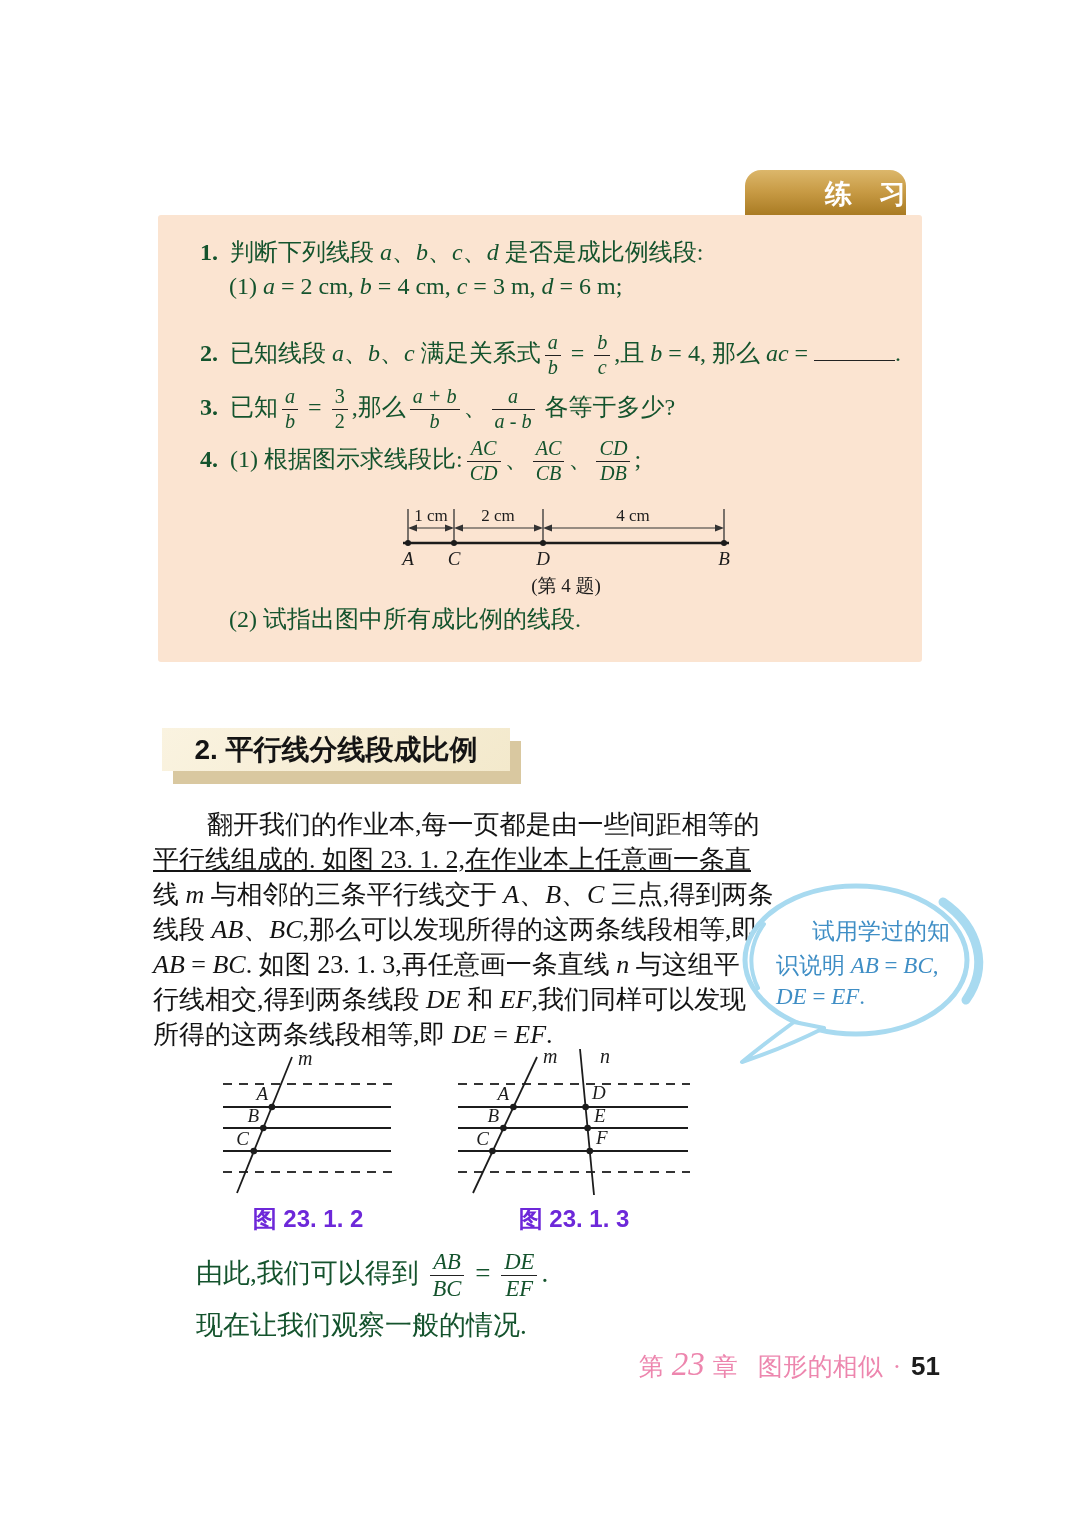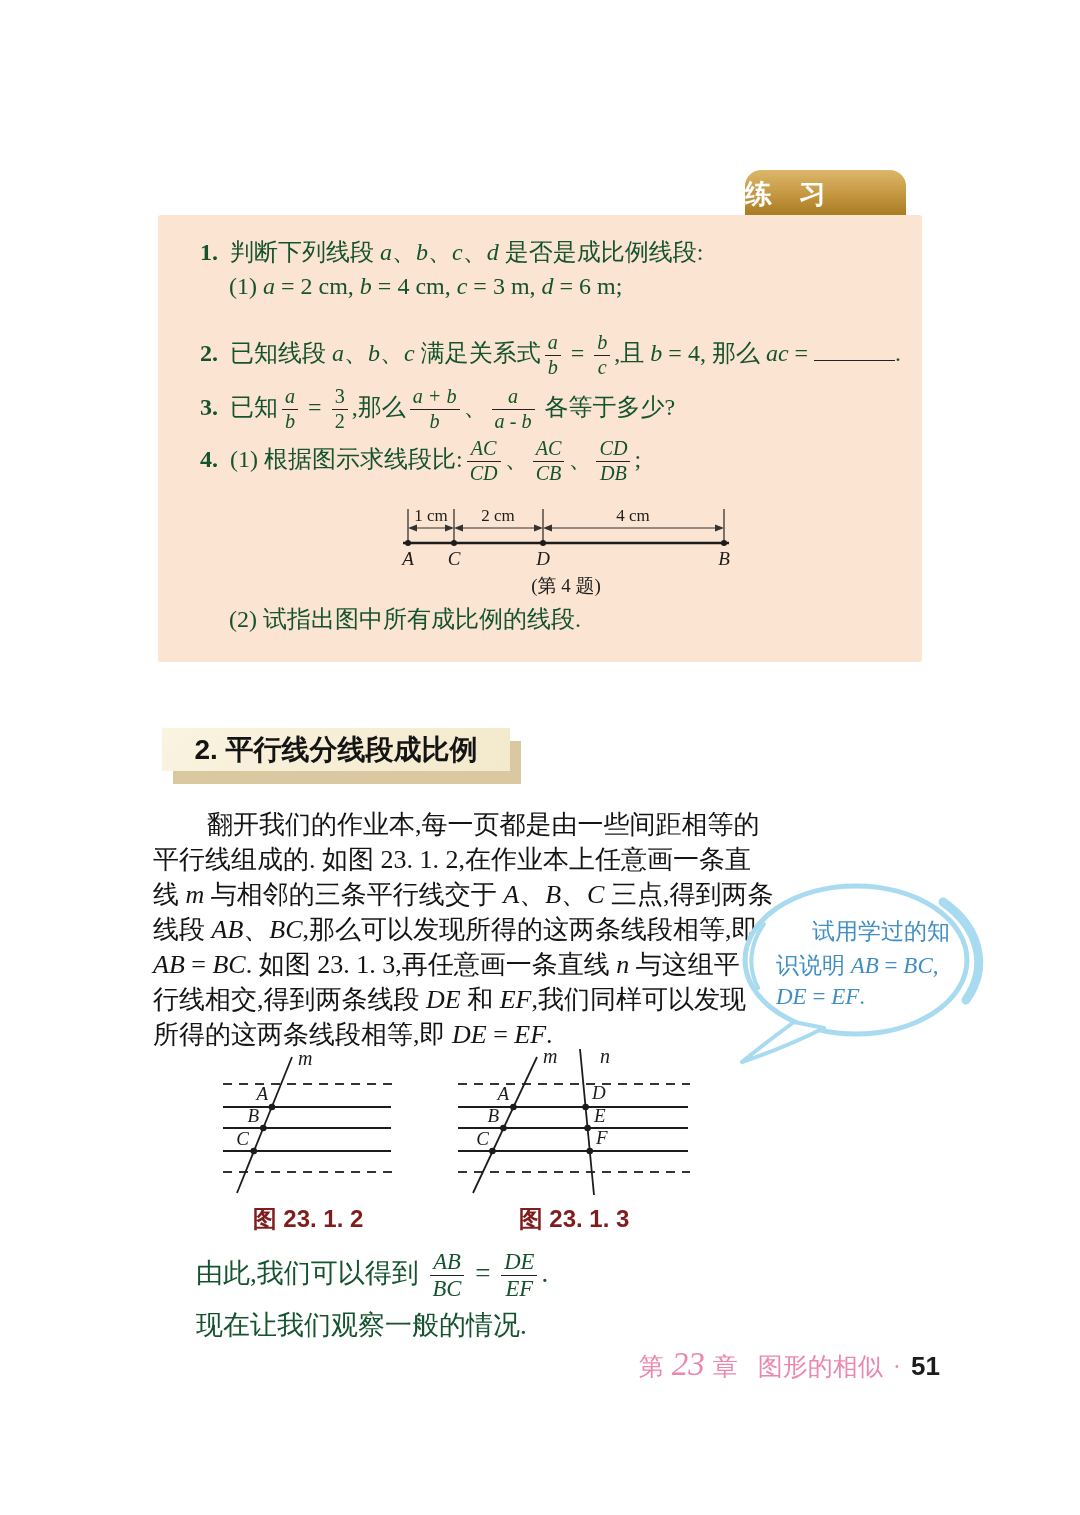--- a/index.html
+++ b/index.html
@@ -3,21 +3,21 @@
 <meta charset="utf-8">
 <style>
   html,body{margin:0;padding:0;background:#ffffff;}
   .page{position:relative;width:1080px;height:1515px;background:#ffffff;overflow:hidden;
         font-family:"Liberation Serif",serif;color:#1c1c1c;}
 
   
   .badge{position:absolute;left:745px;top:170px;width:161px;height:46px;
          border-radius:16px 16px 0 0;
          background:linear-gradient(180deg,#dcb76b 0%,#c79a44 48%,#a87a22 100%);
-         color:#ffffff;font-weight:bold;font-size:27px;line-height:48px;text-align:left;
+         color:#ffffff;font-weight:bold;font-size:27px;line-height:48px;text-align:right;
          font-family:"Liberation Sans",sans-serif;}
   .pbox{position:absolute;left:158px;top:215px;width:764px;height:447px;
         background:#fbe4d1;border-radius:3px;}
 
   .prow{position:absolute;white-space:nowrap;font-size:24px;line-height:56px;color:#14532d;}
   .pnum{font-weight:bold;margin-right:12px;}
 
   .it{font-style:italic;}
   .frac{display:inline-block;text-align:center;vertical-align:middle;font-style:italic;
         font-size:0.84em;margin:0 4px;}
@@ -38,21 +38,21 @@
 
   
   .bubble{position:absolute;left:738px;top:872px;width:330px;height:200px;}
   .bline{position:absolute;white-space:nowrap;font-size:23px;color:#3f8ec5;}
 
   
   .figsvg{position:absolute;}
   svg text{font-family:"Liberation Serif",serif;fill:#1c1c1c;}
   .svgit{font-style:italic;}
   .figcap{position:absolute;top:1203px;text-align:center;font-size:24px;font-weight:bold;
-          color:#7f1d1d;font-family:"Liberation Sans",sans-serif;}
+          color:#6d28d9;font-family:"Liberation Sans",sans-serif;}
 
   
   .footer{position:absolute;left:540px;top:1346px;width:400px;text-align:right;white-space:nowrap;}
   .fpink{color:#ed86ae;font-size:25px;}
   .fnum23{color:#ed86ae;font-size:33px;font-style:italic;padding:0 4px;}
   .ftitle{color:#ed86ae;font-size:25px;margin-left:16px;}
   .fsep{color:#ed86ae;font-size:25px;padding:0 6px;}
   .fpage{color:#1c1c1c;font-size:26px;font-weight:bold;font-family:"Liberation Sans",sans-serif;}
 </style>
 </head>
@@ -107,21 +107,21 @@
     <text x="15" y="70" font-size="19" text-anchor="middle" class="svgit">A</text>
     <text x="61" y="70" font-size="19" text-anchor="middle" class="svgit">C</text>
     <text x="150" y="70" font-size="19" text-anchor="middle" class="svgit">D</text>
     <text x="331" y="70" font-size="19" text-anchor="middle" class="svgit">B</text>
     <text x="173" y="97" font-size="19" text-anchor="middle">(第 4 题)</text>
   </svg>
 
   <div class="sechdr">2.  平行线分线段成比例</div>
 
   <div class="pline" style="top:807px;left:207px;"><span>翻开我们的作业本,每一页都是由一些间距相等的</span></div>
-  <div class="pline" style="top:842px;"><span>平行线组成的. 如图 23. 1. 2,在作业本上任意画一条直</span></div>
+  <div class="pline" style="top:842px;text-decoration:underline;"><span>平行线组成的. 如图 23. 1. 2,在作业本上任意画一条直</span></div>
   <div class="pline" style="top:877px;"><span>线 </span><span class="it">m</span><span> 与相邻的三条平行线交于 </span><span class="it">A</span><span>、</span><span class="it">B</span><span>、</span><span class="it">C</span><span> 三点,得到两条</span></div>
   <div class="pline" style="top:912px;"><span>线段 </span><span class="it">AB</span><span>、</span><span class="it">BC</span><span>,那么可以发现所得的这两条线段相等,即</span></div>
   <div class="pline" style="top:947px;"><span class="it">AB</span><span> = </span><span class="it">BC</span><span>. 如图 23. 1. 3,再任意画一条直线 </span><span class="it">n</span><span> 与这组平</span></div>
   <div class="pline" style="top:1017px;"><span>所得的这两条线段相等,即 </span><span class="it">DE</span><span> = </span><span class="it">EF</span><span>.</span></div>
   <div class="pline" style="top:982px;"><span>行线相交,得到两条线段 </span><span class="it">DE</span><span> 和 </span><span class="it">EF</span><span>,我们同样可以发现</span></div>
 
   <div class="bubble">
     <svg width="330" height="200" viewBox="0 0 330 200">
       <ellipse cx="118" cy="88" rx="111" ry="74" fill="#ffffff" stroke="#a8daf0" stroke-width="5"></ellipse>
       <path d="M 205,30 A 118,84 0 0 1 228,128" fill="none" stroke="#a8daf0" stroke-width="9" stroke-linecap="round"></path>

